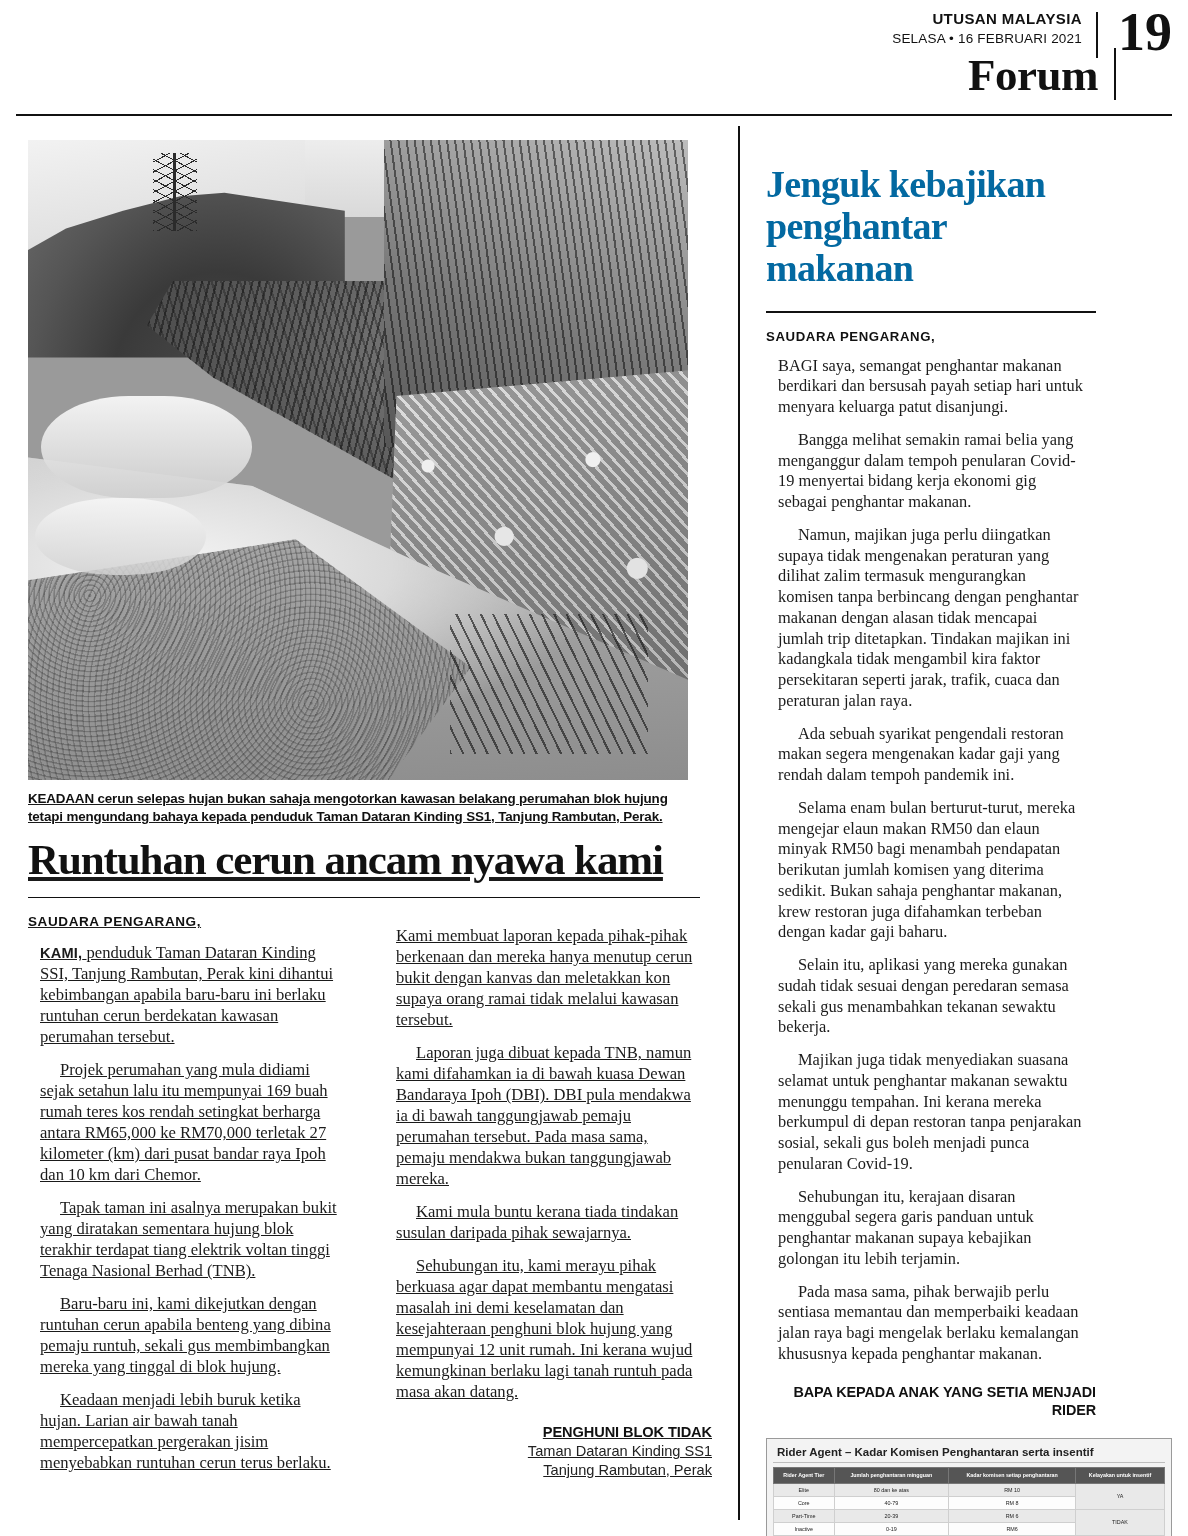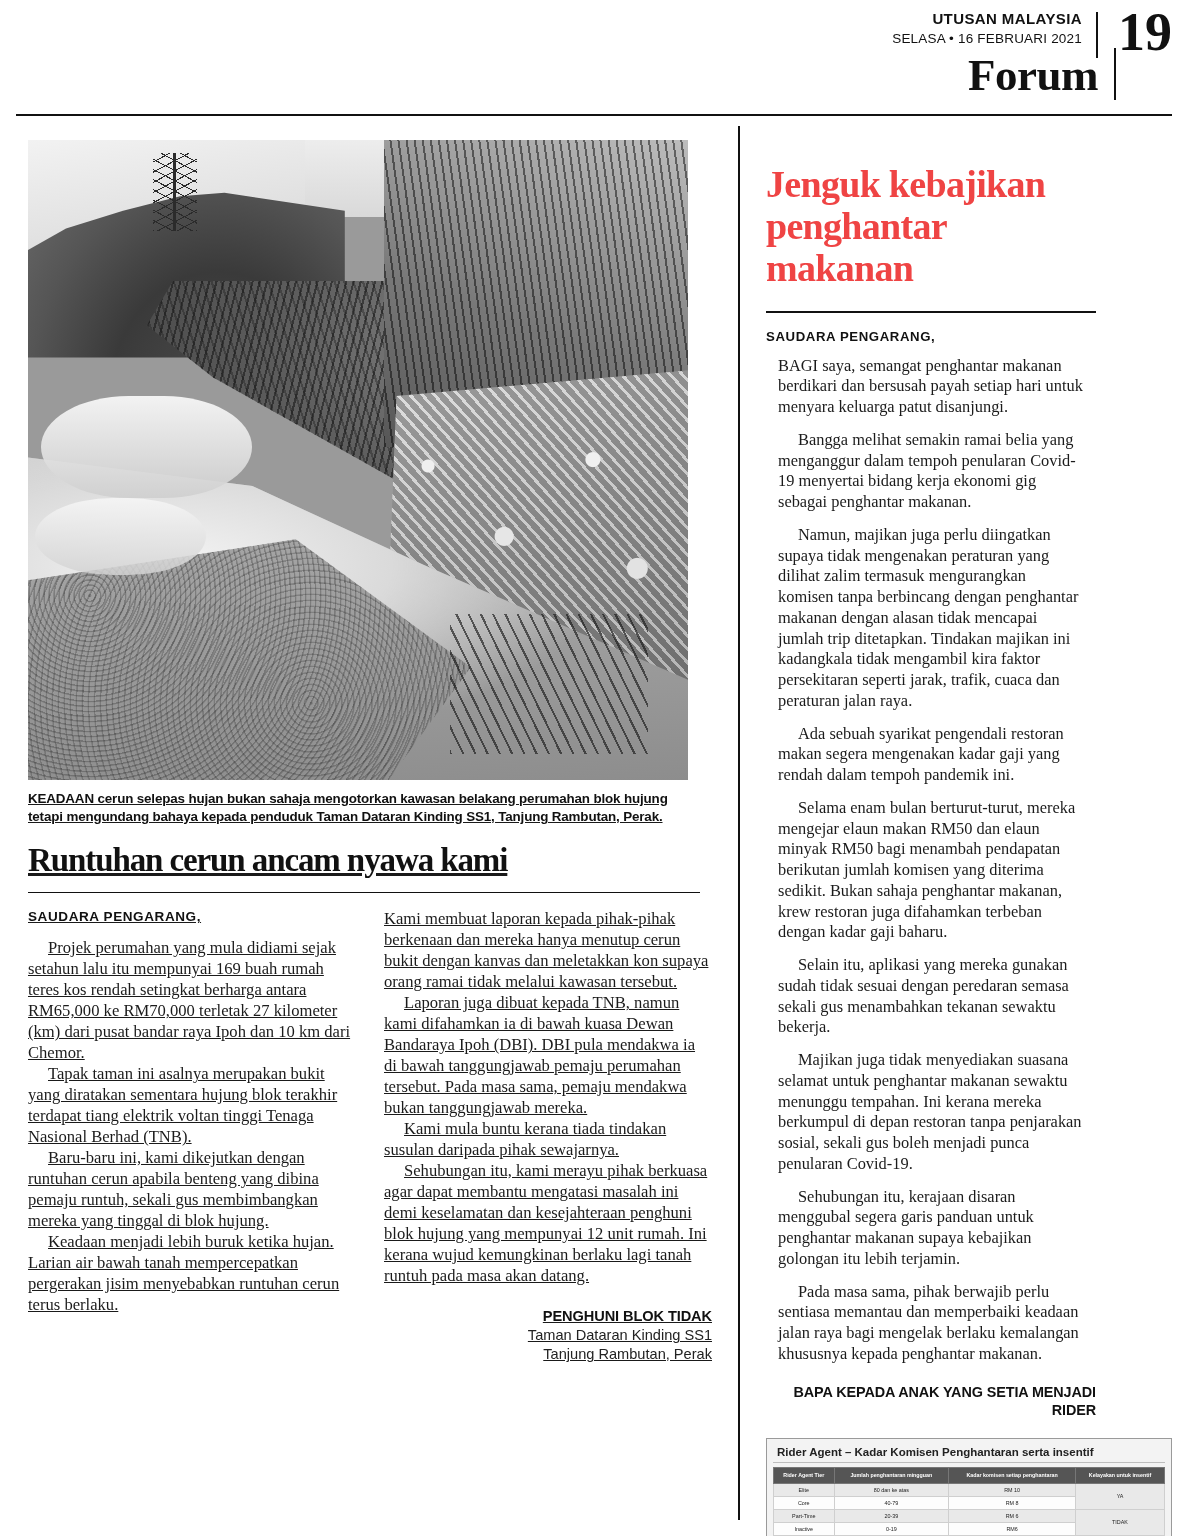--- a/index.html
+++ b/index.html
@@ -97,51 +97,51 @@
   .reeds{position:absolute;right:6%;bottom:4%;width:30%;height:22%;
     background:repeating-linear-gradient(64deg,rgba(25,25,25,.65) 0 2px,rgba(255,255,255,0) 2px 11px);}
 
   .photo-caption{
     width:660px;margin-top:10px;
     font-family:"Liberation Sans",sans-serif;font-size:13.4px;line-height:1.33;
     font-weight:bold;color:#111;letter-spacing:-.15px;
   }
 
   .headline{
-    width:672px;margin-top:16px;
+    width:672px;margin-top:10px;
     font-family:"Liberation Serif",serif;font-weight:bold;
-    font-size:33px;line-height:1.10;letter-spacing:-1.1px;color:#111;
+    font-size:43px;line-height:1.10;letter-spacing:-1.1px;color:#111;
   }
   .rule-underhead{width:672px;height:1.5px;background:#111;margin-top:14px;}
 
   .two-col{display:flex;gap:28px;margin-top:16px;width:684px;}
   .tcol{width:328px;}
   .salut{
     font-family:"Liberation Sans",sans-serif;font-weight:bold;font-size:13.5px;
     letter-spacing:.6px;color:#111;margin-bottom:14px;
   }
   .para{
     font-family:"Liberation Serif",serif;font-size:16.6px;line-height:1.265;
-    color:#1b1b1b;text-indent:20px;margin:0;
+    color:#1b1b1b;text-indent:20px;margin:12px;
   }
   .para.first{text-indent:0;}
   .para .lead{font-family:"Liberation Sans",sans-serif;font-weight:bold;font-size:14.6px;letter-spacing:.2px;}
   .signoff{margin-top:20px;text-align:right;}
   .signoff .nm{
     font-family:"Liberation Sans",sans-serif;font-weight:bold;font-size:14.6px;
     letter-spacing:-.1px;color:#111;line-height:1.3;
   }
   .signoff .ad{
     font-family:"Liberation Sans",sans-serif;font-size:14.6px;color:#222;line-height:1.3;
   }
 
   
   .r-headline{
     font-family:"Liberation Serif",serif;font-weight:bold;font-size:38px;line-height:1.10;
-    letter-spacing:-.7px;color:#ef4444;margin-top:40px;width:330px;
+    letter-spacing:-.7px;color:#0369a1;margin-top:40px;width:330px;
   }
   .r-rule{width:330px;height:1.2px;background:#111;margin:22px 0 16px 0;}
   .r-salut{
     font-family:"Liberation Sans",sans-serif;font-weight:bold;font-size:13.2px;
     letter-spacing:.6px;color:#111;margin-bottom:12px;
   }
   .r-body{width:330px;}
   .r-para{
     font-family:"Liberation Serif",serif;font-size:16.4px;line-height:1.265;color:#1b1b1b;
     text-indent:20px;margin:12px;
@@ -233,20 +233,21 @@
       </div>
 
       <div class="photo-caption">KEADAAN cerun selepas hujan bukan sahaja mengotorkan kawasan belakang perumahan blok hujung tetapi mengundang bahaya kepada penduduk Taman Dataran Kinding SS1, Tanjung Rambutan, Perak.</div>
 
       <div class="headline">Runtuhan cerun ancam nyawa kami</div>
       <div class="rule-underhead"></div>
 
       <div class="two-col">
         <div class="tcol">
           <div class="salut">SAUDARA PENGARANG,</div>
+          <p class="para first"><span class="lead">KAMI,</span> <span>penduduk Taman Dataran Kinding SSI, Tanjung Rambutan, Perak kini dihantui kebimbangan apabila baru-baru ini berlaku runtuhan cerun berdekatan kawasan perumahan tersebut.</span></p>
           <p class="para">Projek perumahan yang mula didiami sejak setahun lalu itu mempunyai 169 buah rumah teres kos rendah setingkat berharga antara RM65,000 ke RM70,000 terletak 27 kilometer (km) dari pusat bandar raya Ipoh dan 10 km dari Chemor.</p>
           <p class="para">Tapak taman ini asalnya merupakan bukit yang diratakan sementara hujung blok terakhir terdapat tiang elektrik voltan tinggi Tenaga Nasional Berhad (TNB).</p>
           <p class="para">Baru-baru ini, kami dikejutkan dengan runtuhan cerun apabila benteng yang dibina pemaju runtuh, sekali gus membimbangkan mereka yang tinggal di blok hujung.</p>
           <p class="para">Keadaan menjadi lebih buruk ketika hujan. Larian air bawah tanah mempercepatkan pergerakan jisim menyebabkan runtuhan cerun terus  berlaku.</p>
         </div>
         <div class="tcol">
           <p class="para first">Kami membuat laporan kepada pihak-pihak berkenaan dan mereka hanya menutup cerun bukit dengan kanvas dan meletakkan kon supaya orang ramai tidak melalui kawasan tersebut.</p>
           <p class="para">Laporan juga dibuat kepada TNB, namun kami difahamkan ia di bawah kuasa Dewan Bandaraya Ipoh (DBI). DBI pula mendakwa ia di bawah tanggungjawab pemaju perumahan tersebut. Pada masa sama, pemaju mendakwa bukan tanggungjawab mereka.</p>
           <p class="para">Kami mula buntu kerana tiada tindakan susulan daripada pihak sewajarnya.</p>
           <p class="para">Sehubungan itu, kami merayu pihak berkuasa agar dapat membantu mengatasi masalah ini demi keselamatan dan kesejahteraan penghuni blok hujung yang mempunyai 12 unit rumah. Ini kerana wujud kemungkinan berlaku lagi tanah runtuh pada masa akan datang.</p>

